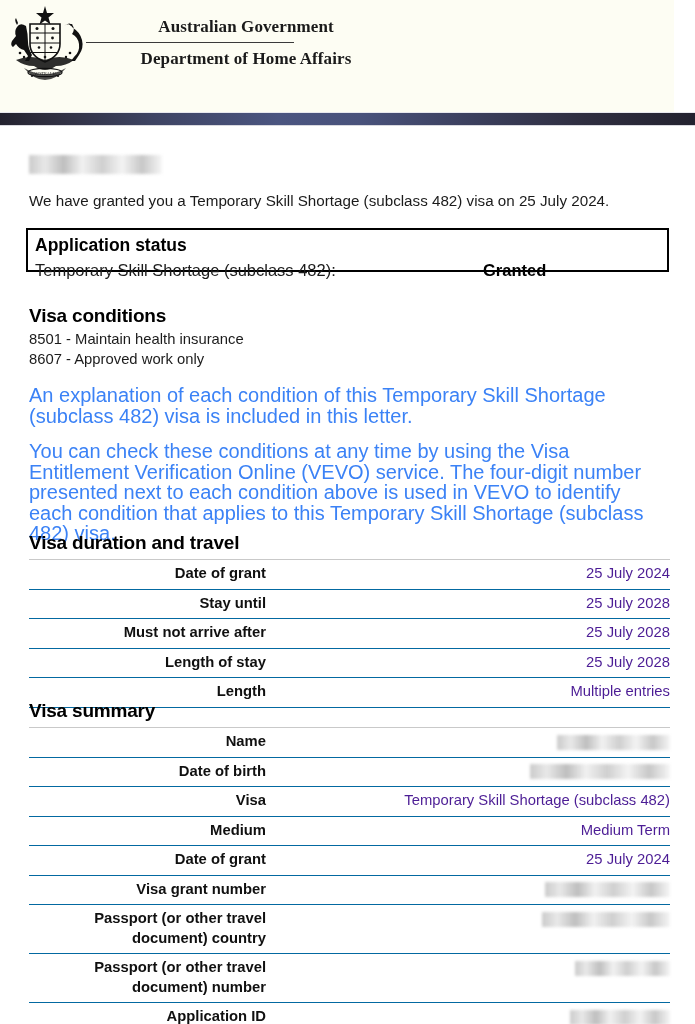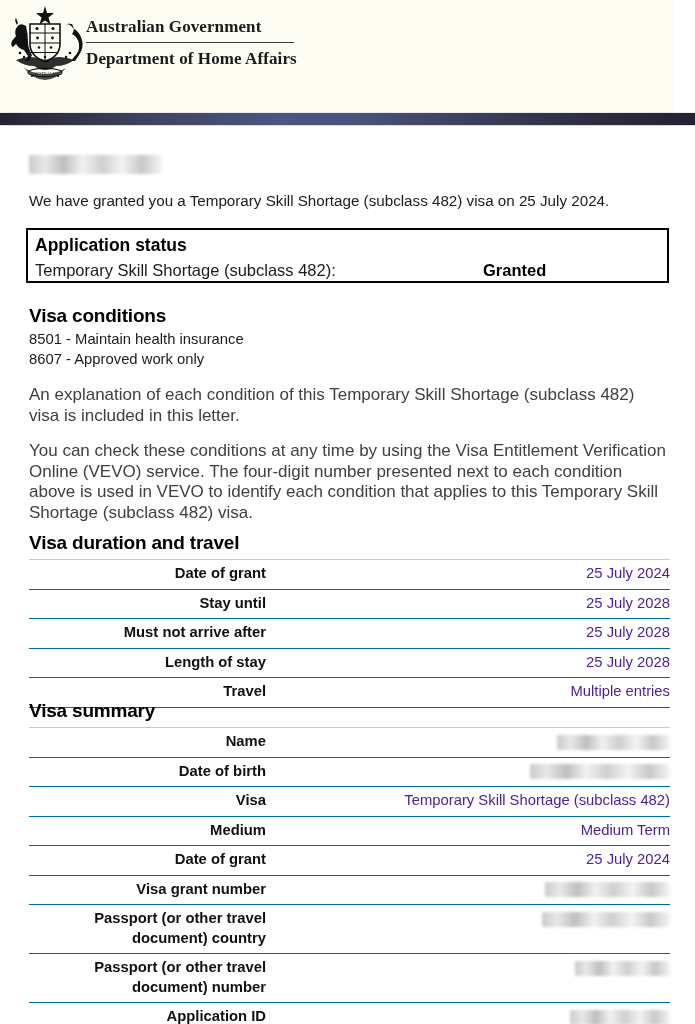--- a/index.html
+++ b/index.html
@@ -20,20 +20,21 @@
     background: #ffffff;
   }
 
   
   .header {
     position: relative;
     width: 674px;
     height: 112px;
     background: #fdfdf3;
     overflow: hidden;
+    text-align: center;
   }
 
   .crest {
     position: absolute;
     left: 6px;
     top: 4px;
     width: 78px;
     height: 82px;
   }
 
@@ -135,21 +136,21 @@
     line-height: 20px;
     color: #1b1b1b;
   }
 
   
   .status-box {
     position: absolute;
     left: 26px;
     top: 101px;
     width: 643px;
-    height: 55px;
+    height: 44px;
     border: 2px solid #000000;
     background: #ffffff;
   }
 
   .status-title {
     position: absolute;
     left: 7px;
     top: 4px;
     font-size: 17.5px;
     font-weight: bold;
@@ -210,23 +211,23 @@
   .cond-item {
     font-size: 14.8px;
     line-height: 19.5px;
     color: #1b1b1b;
   }
 
   .para {
     position: absolute;
     left: 29px;
     width: 640px;
-    font-size: 17px;
+    font-size: 20px;
     line-height: 20.5px;
-    color: #404040;
+    color: #3b82f6;
   }
 
   .para-1 { top: 258px; }
   .para-2 { top: 314px; }
 
   
   .dtable {
     position: absolute;
     left: 29px;
     width: 641px;
@@ -362,21 +363,21 @@
         </tr>
         <tr>
           <td class="k">Must not arrive after</td>
           <td class="v">25 July 2028</td>
         </tr>
         <tr>
           <td class="k">Length of stay</td>
           <td class="v">25 July 2028</td>
         </tr>
         <tr>
-          <td class="k">Travel</td>
+          <td class="k">Length</td>
           <td class="v">Multiple entries</td>
         </tr>
         <tr>
           <td class="k"></td>
           <td class="v"></td>
         </tr>
       </tbody>
     </table>
 
     <div class="h2 h2-summary">Visa summary</div>

